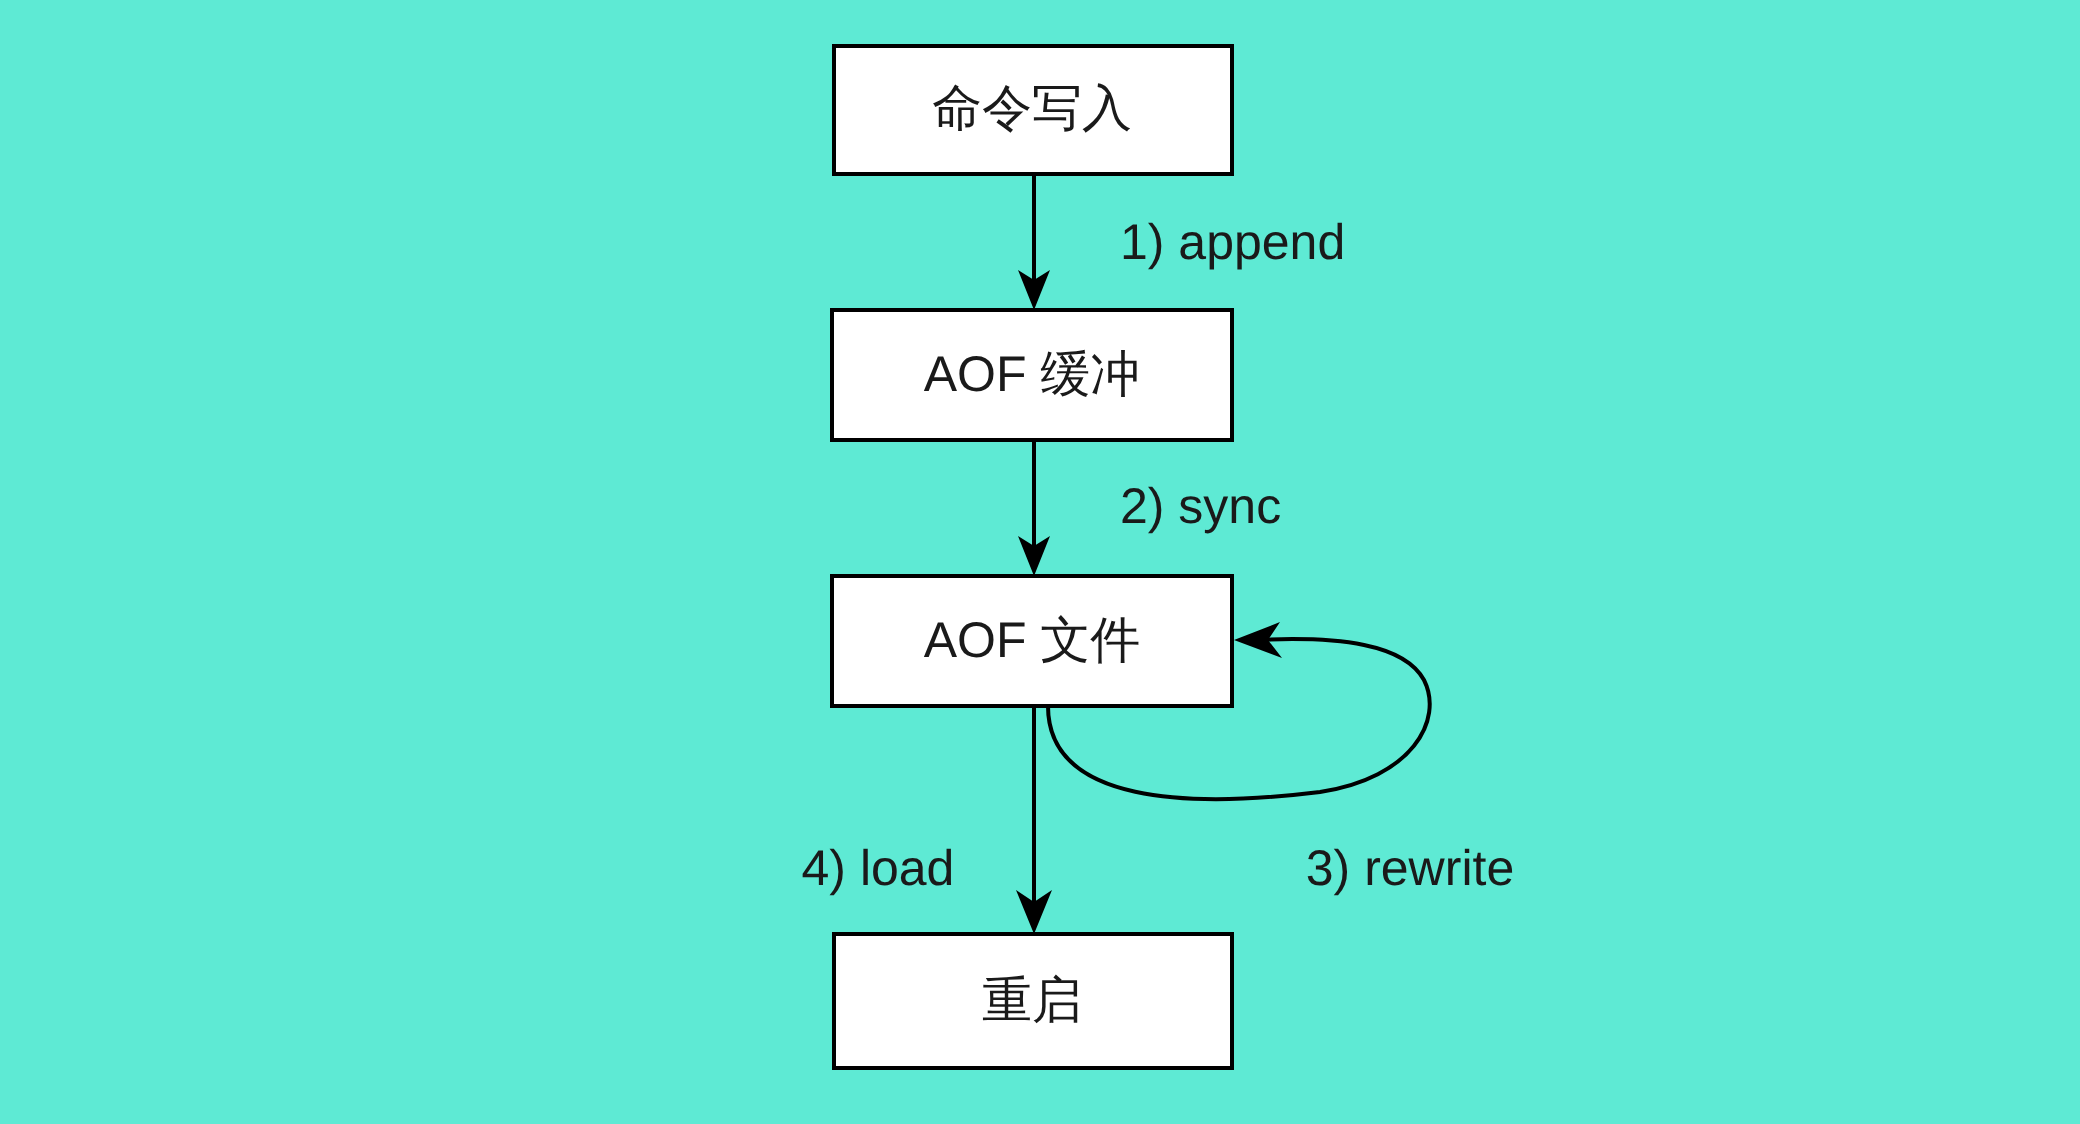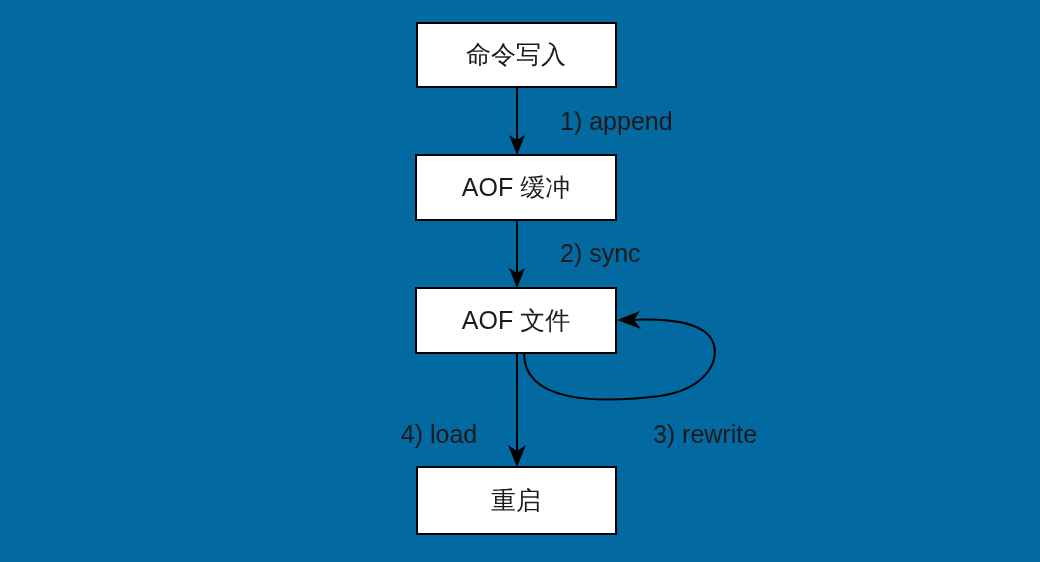--- a/index.html
+++ b/index.html
@@ -7,21 +7,21 @@
     padding: 0;
     background: #ffffff;
   }
   body {
     font-family: "Liberation Sans", "DejaVu Sans", sans-serif;
   }
   #canvas {
     position: relative;
     width: 1040px;
     height: 562px;
-    background: #0369a1;
+    background: #5eead4;
     overflow: hidden;
     text-align: center;
   }
   #diagram-svg {
     position: absolute;
     left: 0;
     top: 0;
     width: 1040px;
     height: 562px;
   }

